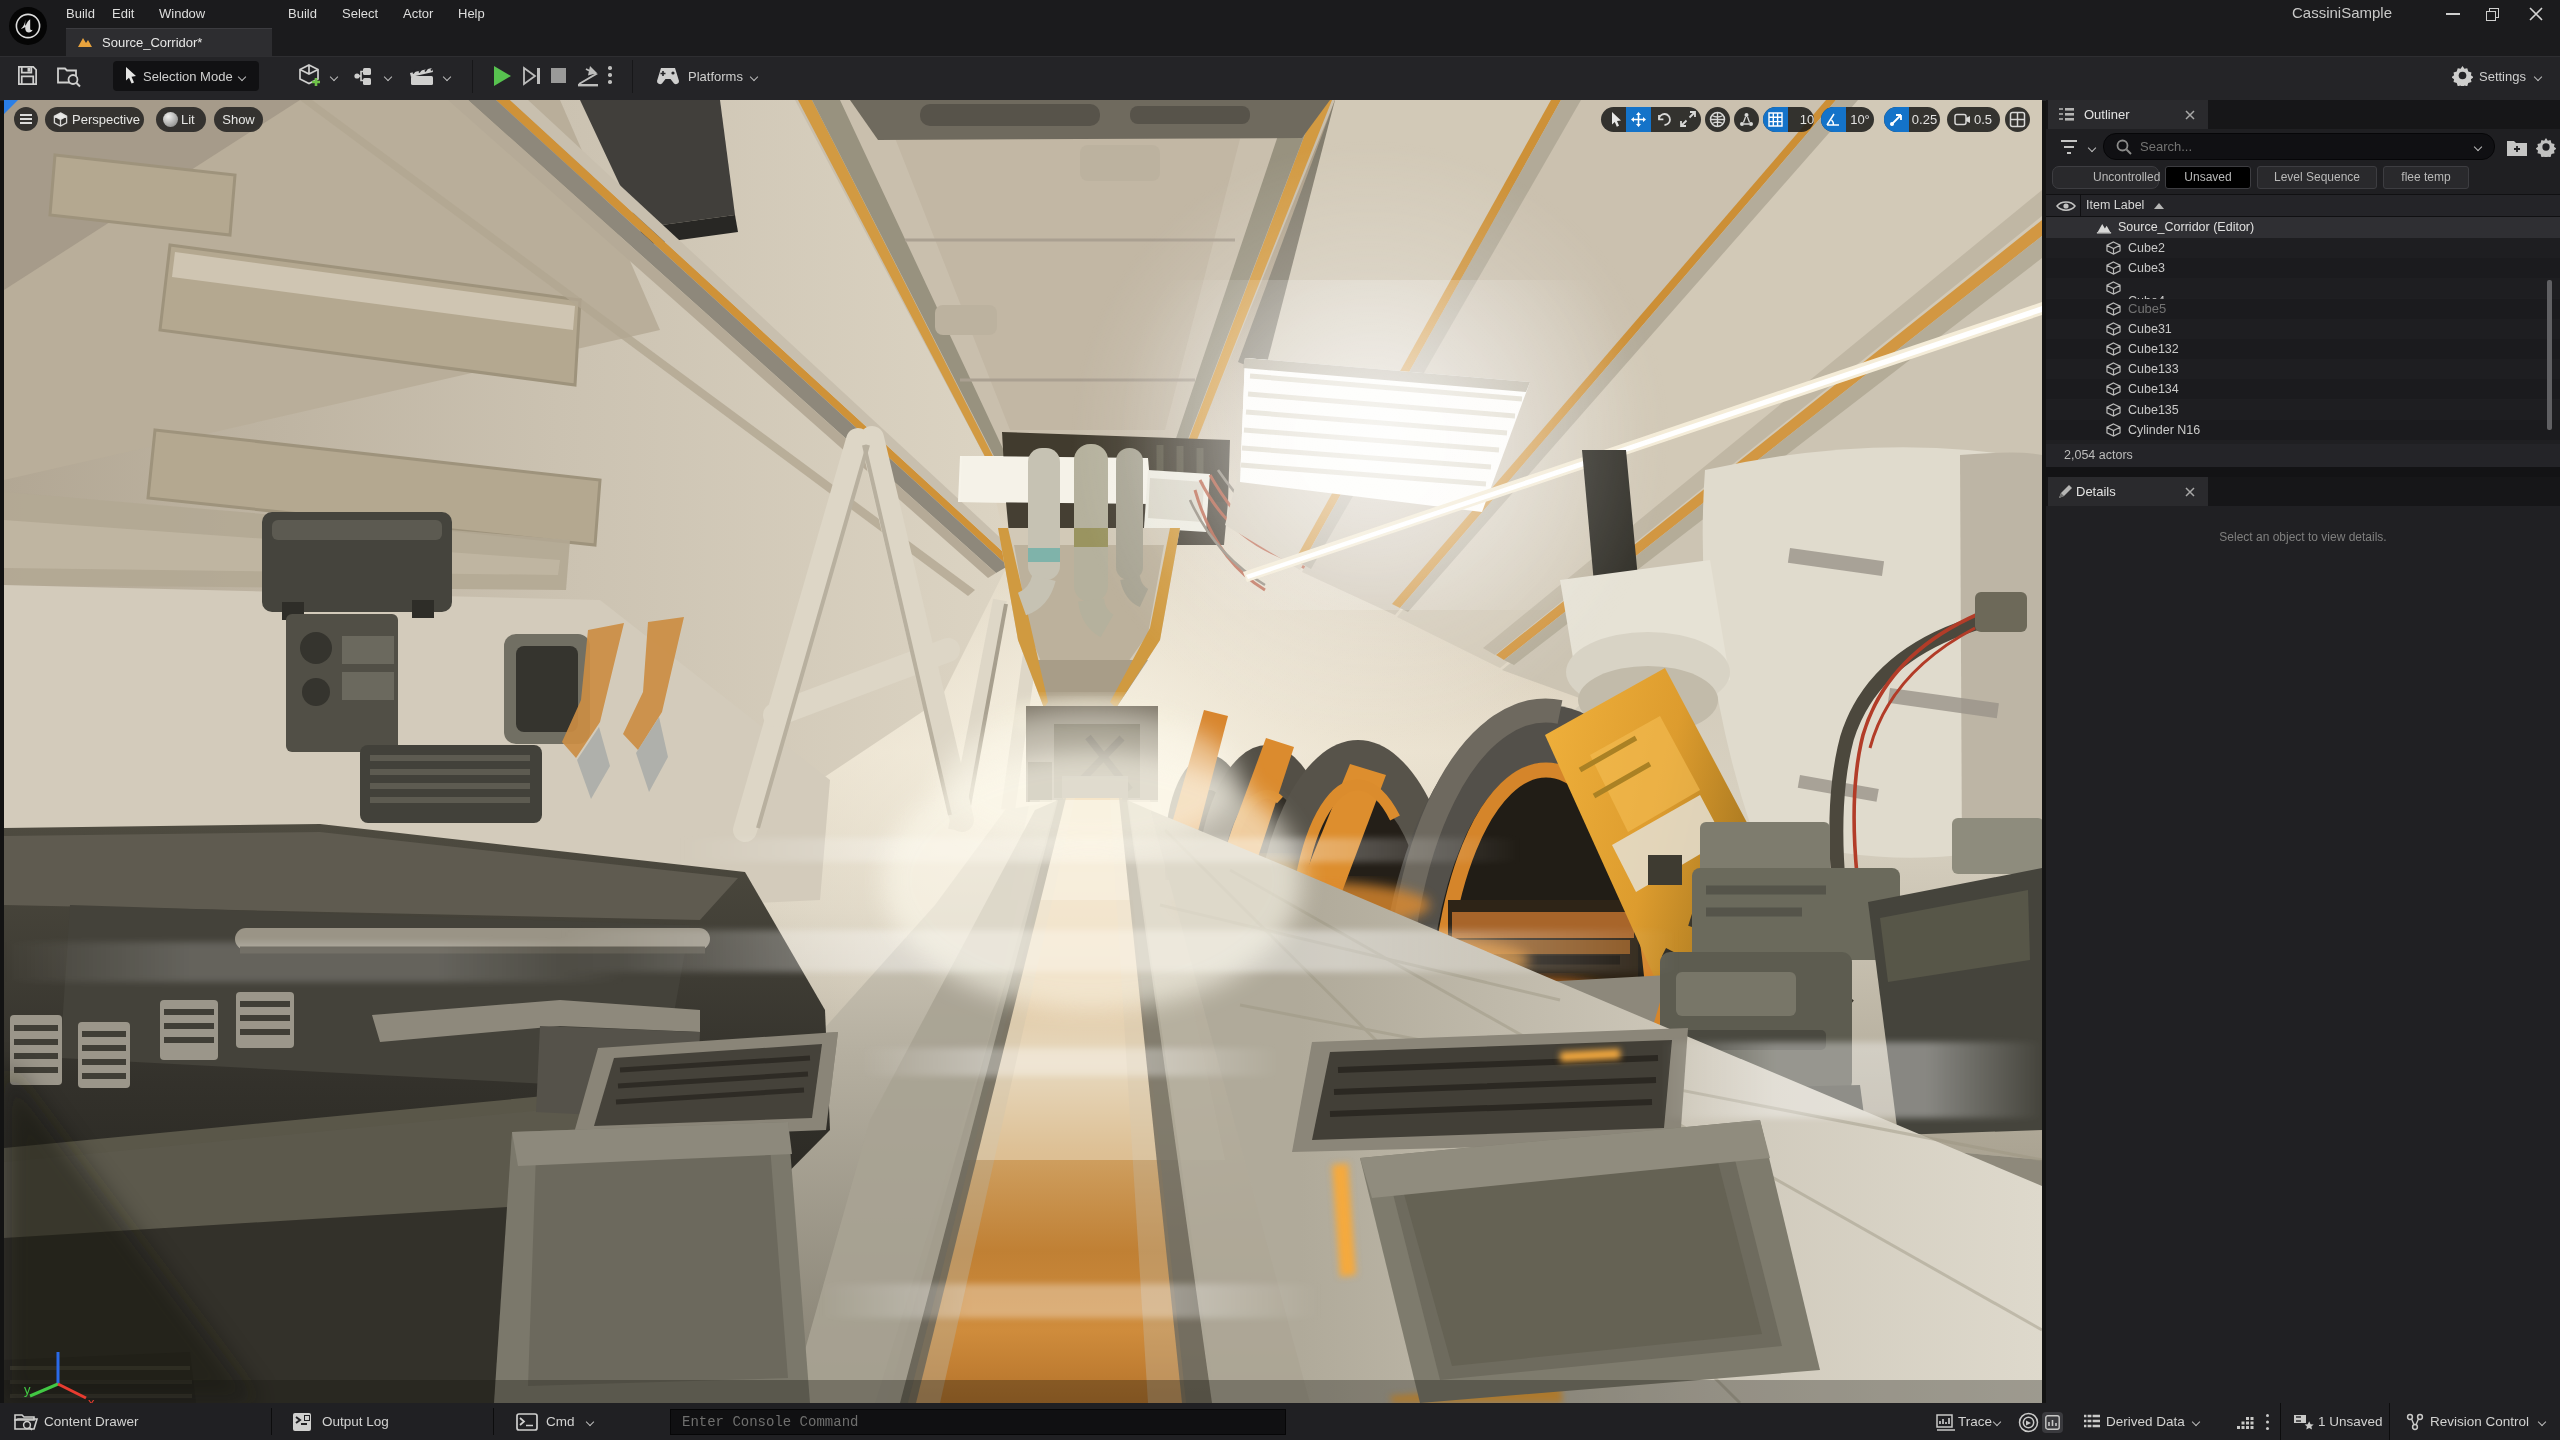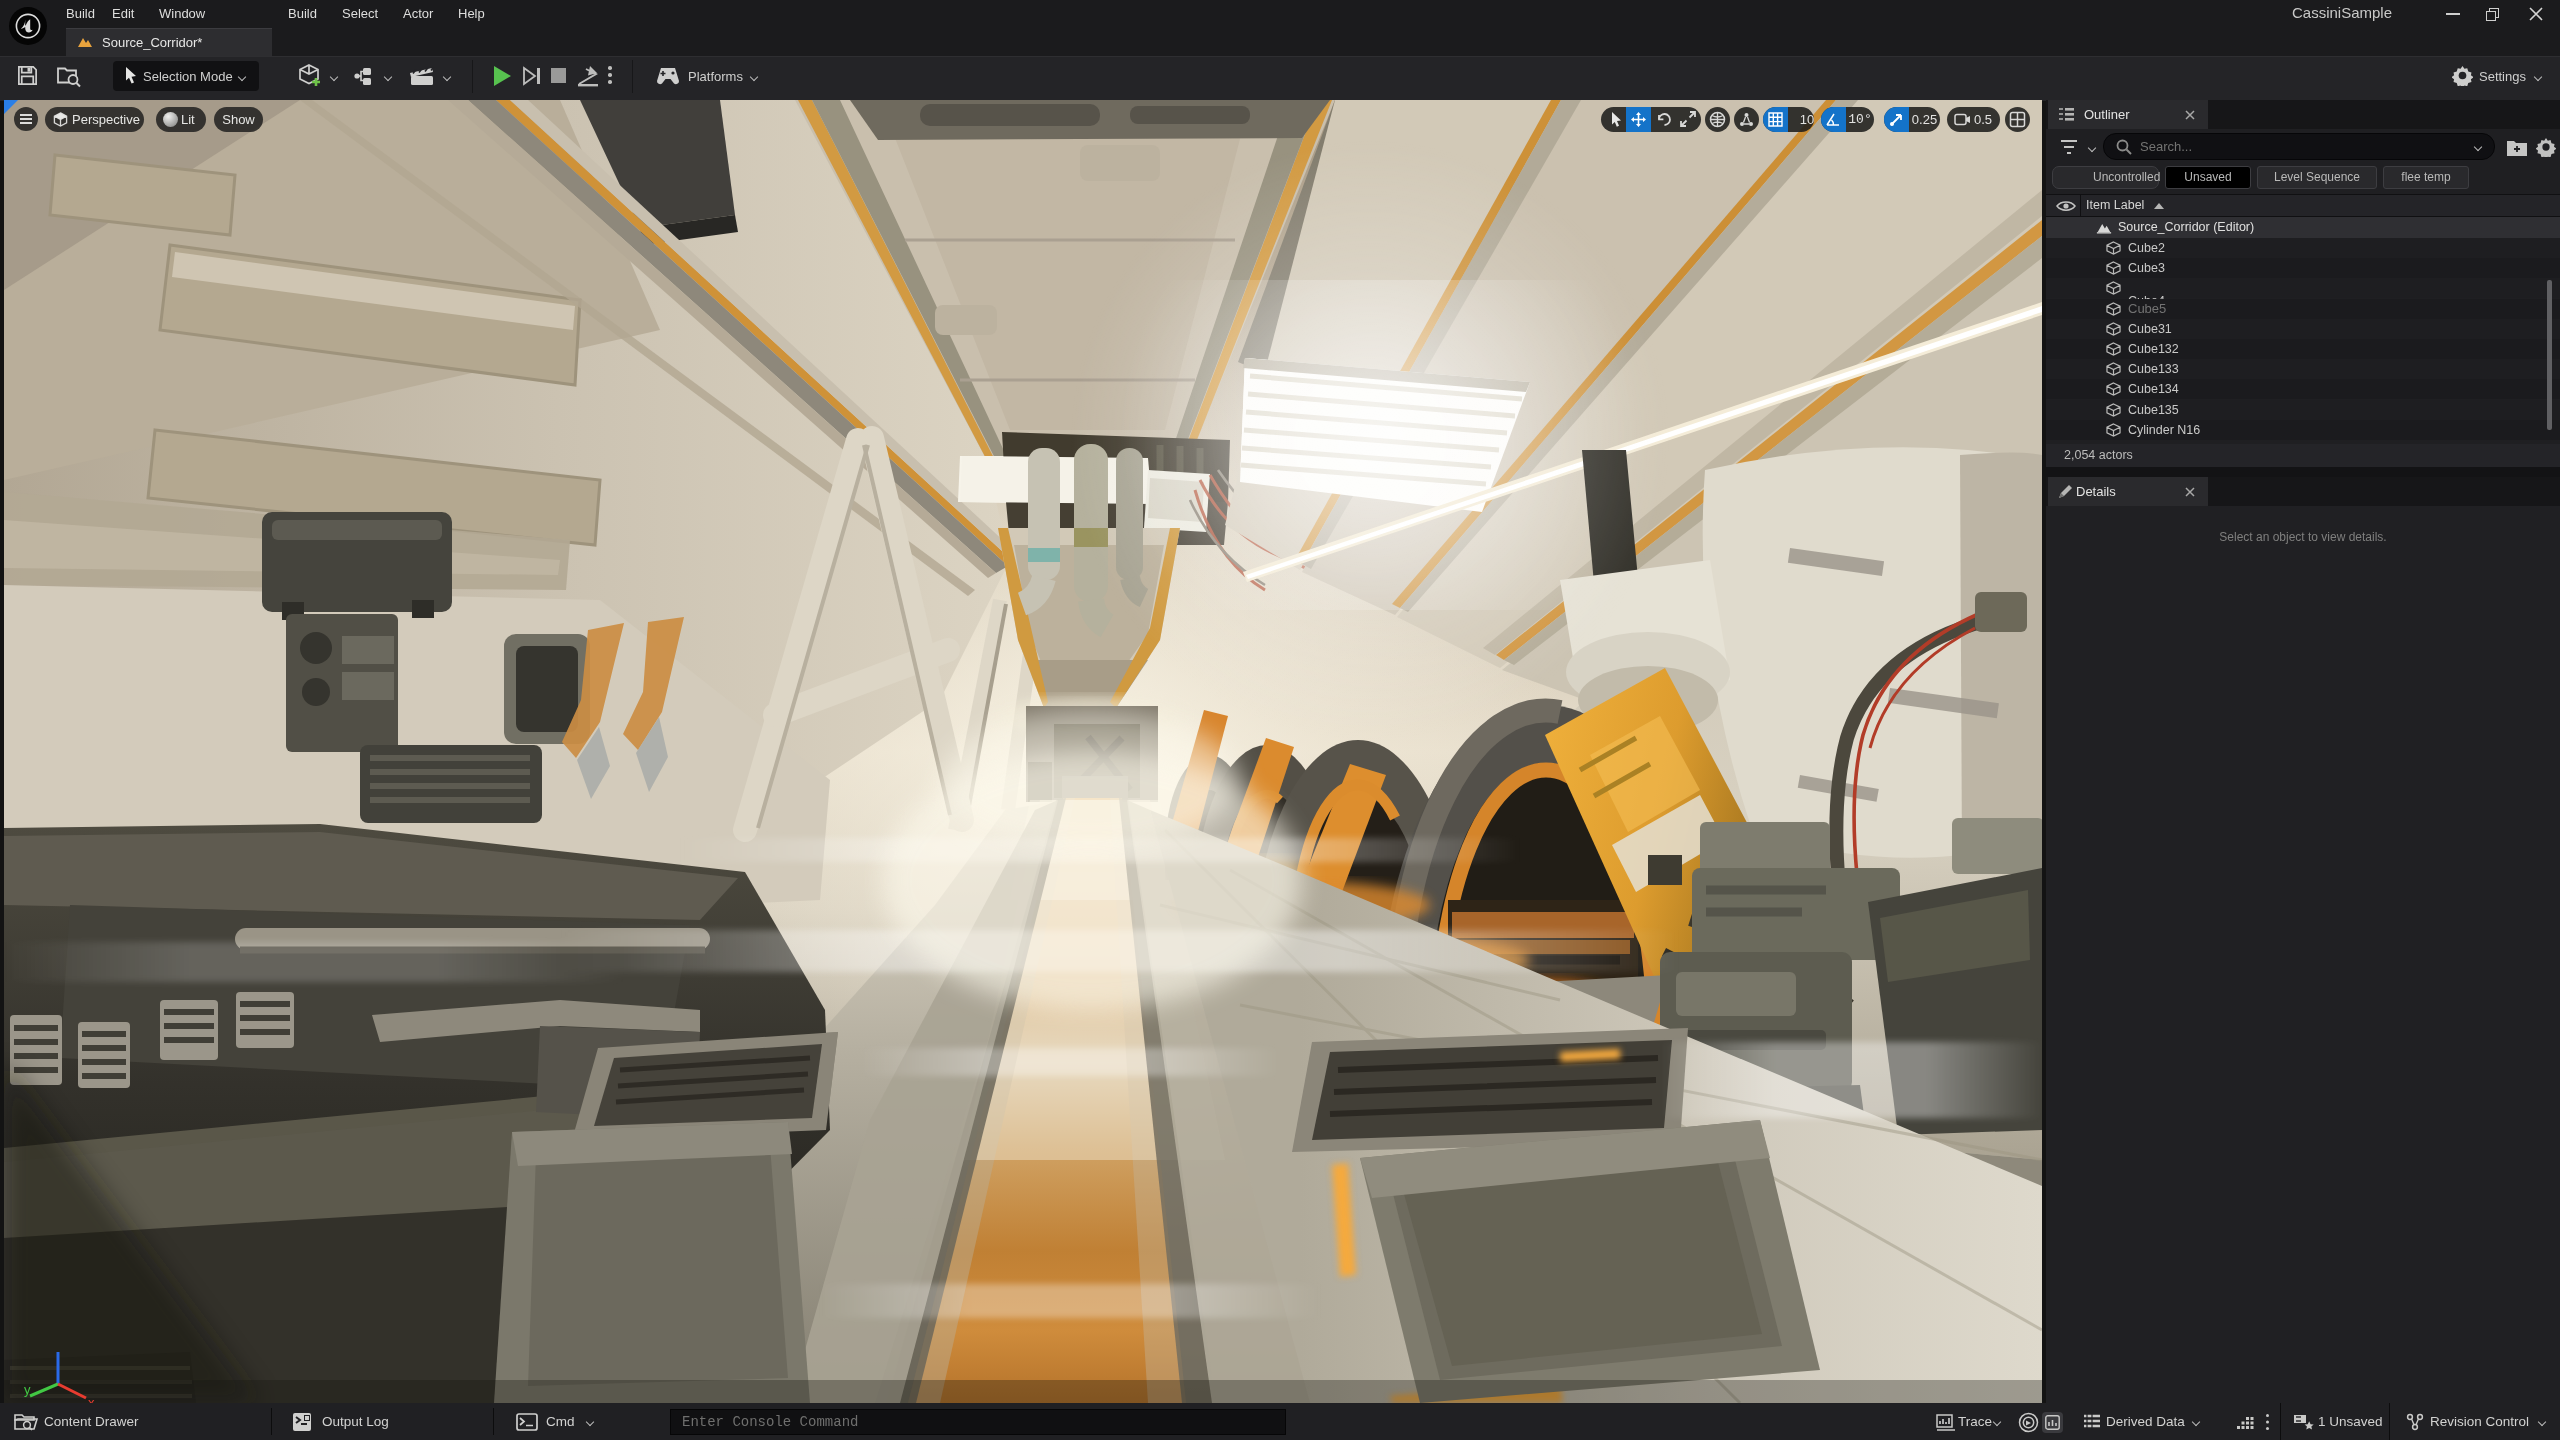--- a/index.html
+++ b/index.html
@@ -587,21 +587,21 @@
   <div class="abs" style="left:1763px;top:107px;width:25px;height:25px;border-radius:13px 0 0 13px;background:#1473c9;"></div>
   <svg class="abs" style="left:1768px;top:112px;" width="15" height="15" viewBox="0 0 15 15">
       <path d="M1 1 h13 v13 h-13 Z M1 5.3 h13 M1 9.6 h13 M5.3 1 v13 M9.6 1 v13" fill="none" stroke="#fff" stroke-width="1.4"></path>
     </svg>
   <div class="abs" style="left:1788px;top:107px;width:38px;height:25px;color:#e2e2e0;font-size:13px;line-height:25px;text-align:center;">10</div>
   <div class="abs" style="left:1821px;top:107px;width:53px;height:25px;border-radius:13px;background:rgba(30,30,28,0.88);"></div>
   <div class="abs" style="left:1821px;top:107px;width:25px;height:25px;border-radius:13px 0 0 13px;background:#1473c9;"></div>
   <svg class="abs" style="left:1825px;top:112px;" width="16" height="15" viewBox="0 0 16 15">
       <path d="M2 13 L9 2 M2 13 H14 M6.5 8 A6 6 0 0 1 8.5 13" fill="none" stroke="#fff" stroke-width="1.5"></path>
     </svg>
-  <div class="abs" style="left:1846px;top:107px;width:28px;height:25px;color:#e2e2e0;font-size:13px;line-height:25px;text-align:center;font-family:Liberation Mono, monospace;">10°</div>
+  <div class="abs" style="left:1846px;top:107px;width:28px;height:25px;color:#e2e2e0;font-size:13px;line-height:25px;text-align:center;">10°</div>
   <div class="abs" style="left:1884px;top:107px;width:56px;height:25px;border-radius:13px;background:rgba(30,30,28,0.88);"></div>
   <div class="abs" style="left:1884px;top:107px;width:25px;height:25px;border-radius:13px 0 0 13px;background:#1473c9;"></div>
   <svg class="abs" style="left:1889px;top:112px;" width="15" height="15" viewBox="0 0 15 15">
       <path d="M2 13 L12 3 M12 3 h-5 M12 3 v5" fill="none" stroke="#fff" stroke-width="1.8"></path>
       <circle cx="3" cy="12" r="2" fill="#fff"></circle>
     </svg>
   <div class="abs" style="left:1909px;top:107px;width:31px;height:25px;color:#e2e2e0;font-size:13px;line-height:25px;text-align:center;">0.25</div>
   <div class="abs" style="left:1947px;top:107px;width:53px;height:25px;border-radius:13px;background:rgba(30,30,28,0.88);"></div>
   <svg class="abs" style="left:1954px;top:112px;" width="17" height="15" viewBox="0 0 17 15">
       <rect x="1" y="2.5" width="11" height="10" rx="2" fill="none" stroke="#d8d8d6" stroke-width="1.5"></rect>

